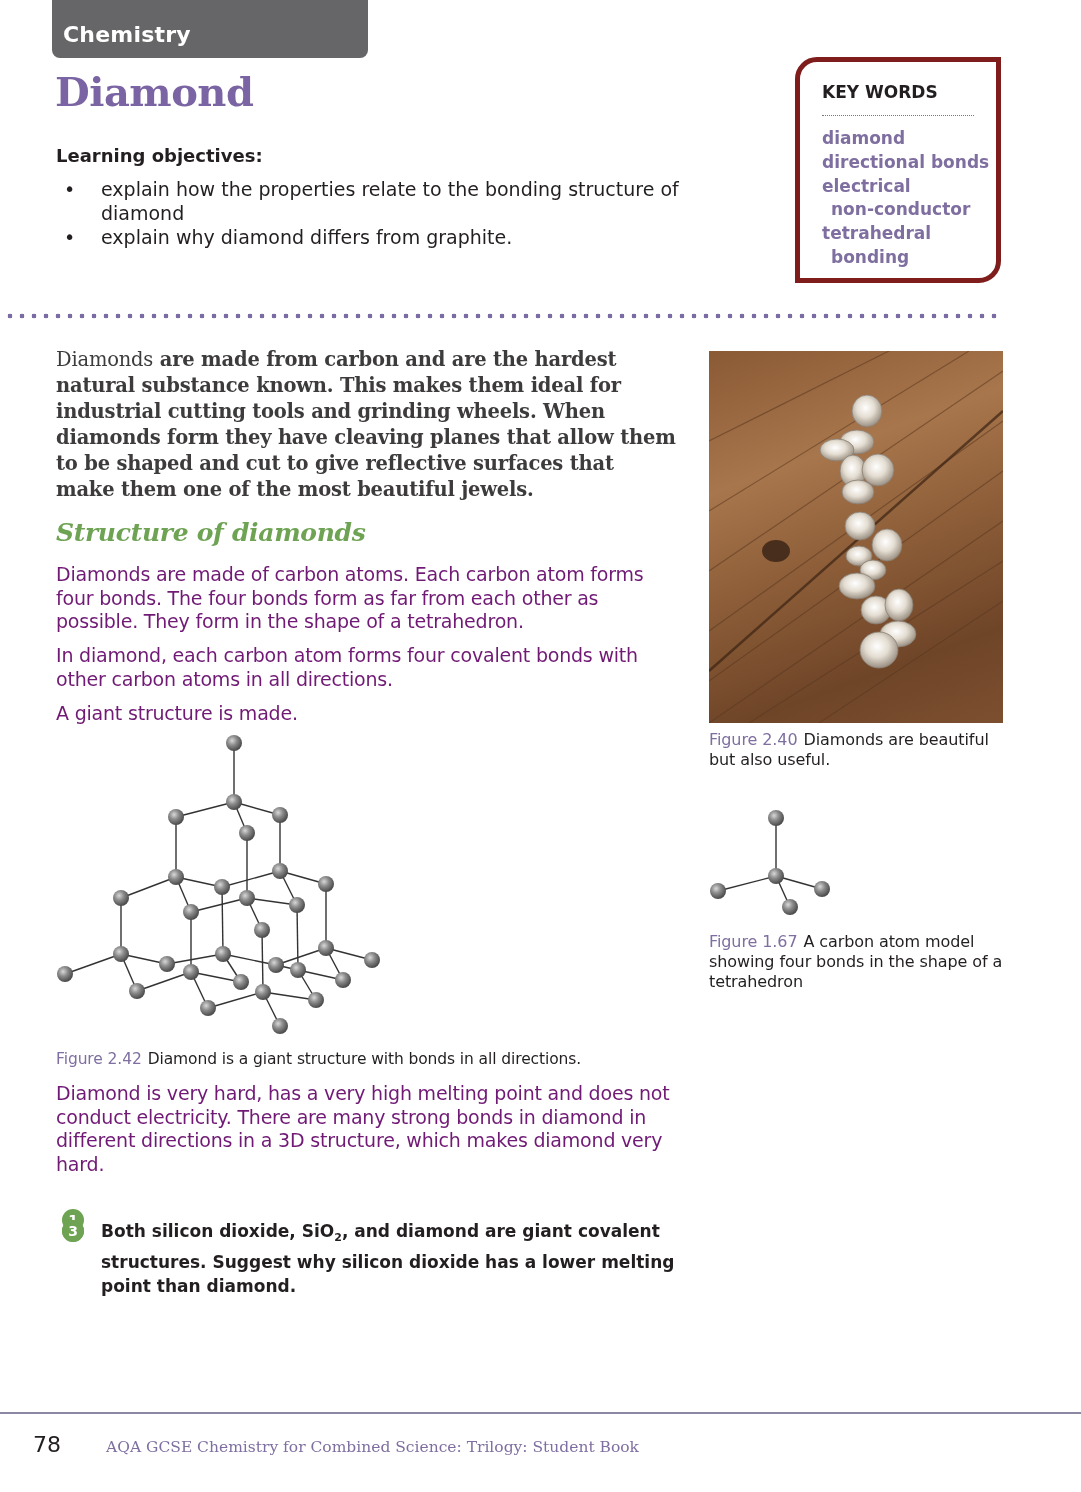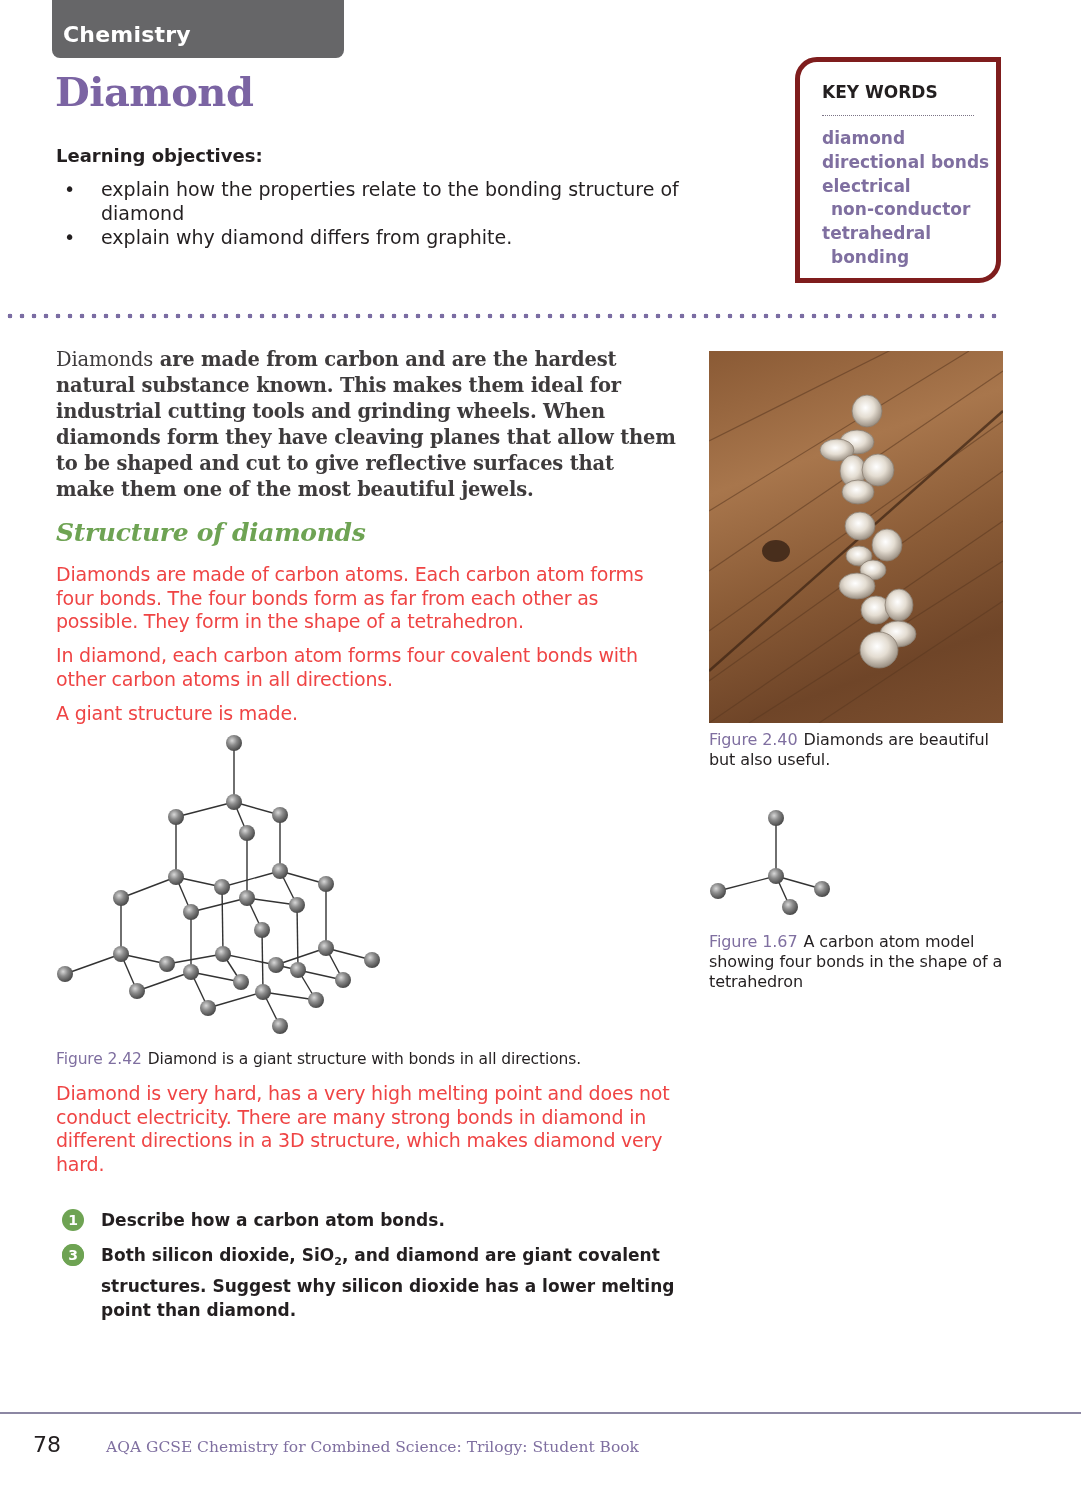--- a/index.html
+++ b/index.html
@@ -1,20 +1,20 @@
 <!DOCTYPE html>
 <html><head>
 <meta charset="utf-8">
 <style>
   html, body { margin: 0; padding: 0; background: #ffffff; }
   body { width: 1081px; height: 1492px; position: relative; overflow: hidden;
          font-family: "DejaVu Sans", sans-serif; color: #231f20; }
   .abs { position: absolute; }
 
-  .subject-tab { left: 52px; top: 0; width: 292px; height: 58px; background: #666668;
+  .subject-tab { left: 52px; top: 0; width: 316px; height: 58px; background: #666668;
                  border-radius: 0 0 8px 8px; box-sizing: border-box; }
   .subject-tab span { position: absolute; left: 11px; top: 22px; color: #ffffff;
                       font-family: "DejaVu Sans", sans-serif; font-weight: bold; font-size: 22px; letter-spacing: 0.2px; }
 
   .page-title { left: 55px; top: 68px; font-family: "DejaVu Serif", serif; font-weight: bold;
                 font-size: 40px; color: #7b64a3; letter-spacing: -0.5px; }
 
   .lo-heading { left: 56px; top: 145px; font-weight: bold; font-size: 18px; color: #231f20; }
   .lo-list { left: 56px; top: 177px; width: 640px; margin: 0; padding: 0; list-style: none;
              font-size: 19px; line-height: 24px; }
@@ -33,21 +33,21 @@
                background-image: radial-gradient(circle, #7b6da3 2.2px, transparent 2.6px);
                background-size: 12px 10px; background-repeat: repeat-x; }
 
   .intro { left: 56px; top: 347px; width: 620px; font-family: "DejaVu Serif", serif; font-weight: bold;
            font-size: 19.5px; line-height: 26px; color: #3e3b3c; letter-spacing: -0.2px; }
   .intro .first { font-weight: normal; text-align: center; }
 
   .section-heading { left: 56px; top: 518px; font-family: "DejaVu Serif", serif; font-style: italic;
                      font-weight: bold; font-size: 25px; color: #6ea353; letter-spacing: -0.3px; }
 
-  .body-text { left: 56px; width: 630px; font-size: 19px; line-height: 23.6px; color: #ef4444; margin: 0; letter-spacing: -0.2px; }
+  .body-text { left: 56px; width: 630px; font-size: 19px; line-height: 23.6px; color: #701a75; margin: 0; letter-spacing: -0.2px; }
   .p1 { top: 563px; }
   .p2 { top: 644px; }
   .p3 { top: 702px; }
   .p4 { top: 1082px; }
 
   .fig-caption { font-size: 16px; line-height: 20px; color: #231f20; letter-spacing: -0.1px; }
   .fig-caption .fig-num { color: #7f6fa0; margin-right: 6px; }
   .cap-242 { left: 56px; top: 1049px; font-size: 15.5px; text-align: right; }
   .cap-240 { left: 709px; top: 730px; width: 300px; }
   .cap-241 { left: 709px; top: 932px; width: 300px; }
@@ -201,21 +201,20 @@
 
 <div class="abs fig-caption cap-242">
   <span class="fig-num">Figure 2.42</span><span>Diamond is a giant structure with bonds in all directions.</span>
 </div>
 
 <p class="abs body-text p4">Diamond is very hard, has a very high melting point and does not conduct electricity. There are many strong bonds in diamond in different directions in a 3D structure, which makes diamond very hard.</p>
 
 <ol class="abs questions">
   <li>
     <span class="q-badge">1</span>
-    <span>Describe how a carbon atom bonds.</span>
   </li>
   <li>
     <span class="q-badge">2</span>
   </li>
   <li>
     <span class="q-badge">3</span>
     <span><span>Both silicon dioxide, SiO</span><sub style="font-size:11px;">2</sub><span>, and diamond are giant covalent structures. Suggest why silicon dioxide has a lower melting point than diamond.</span></span>
   </li>
 </ol>
 

